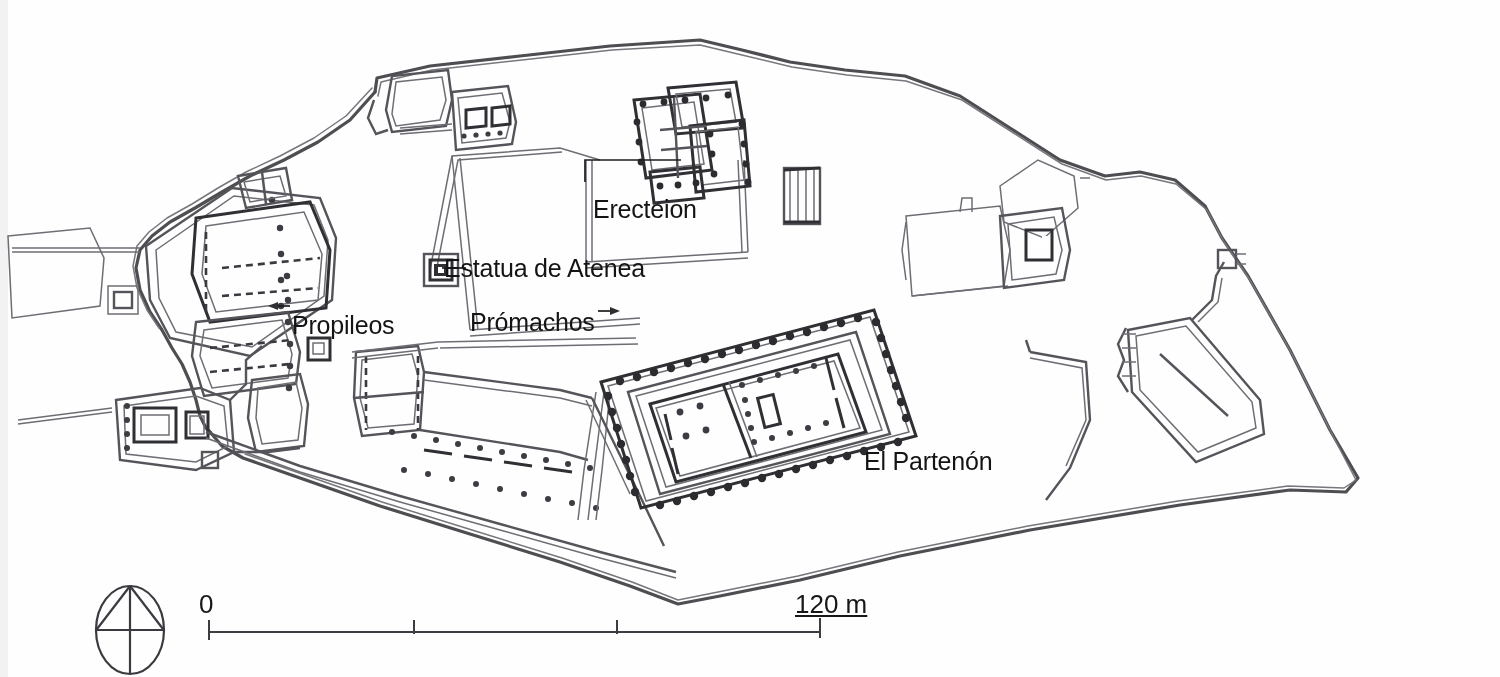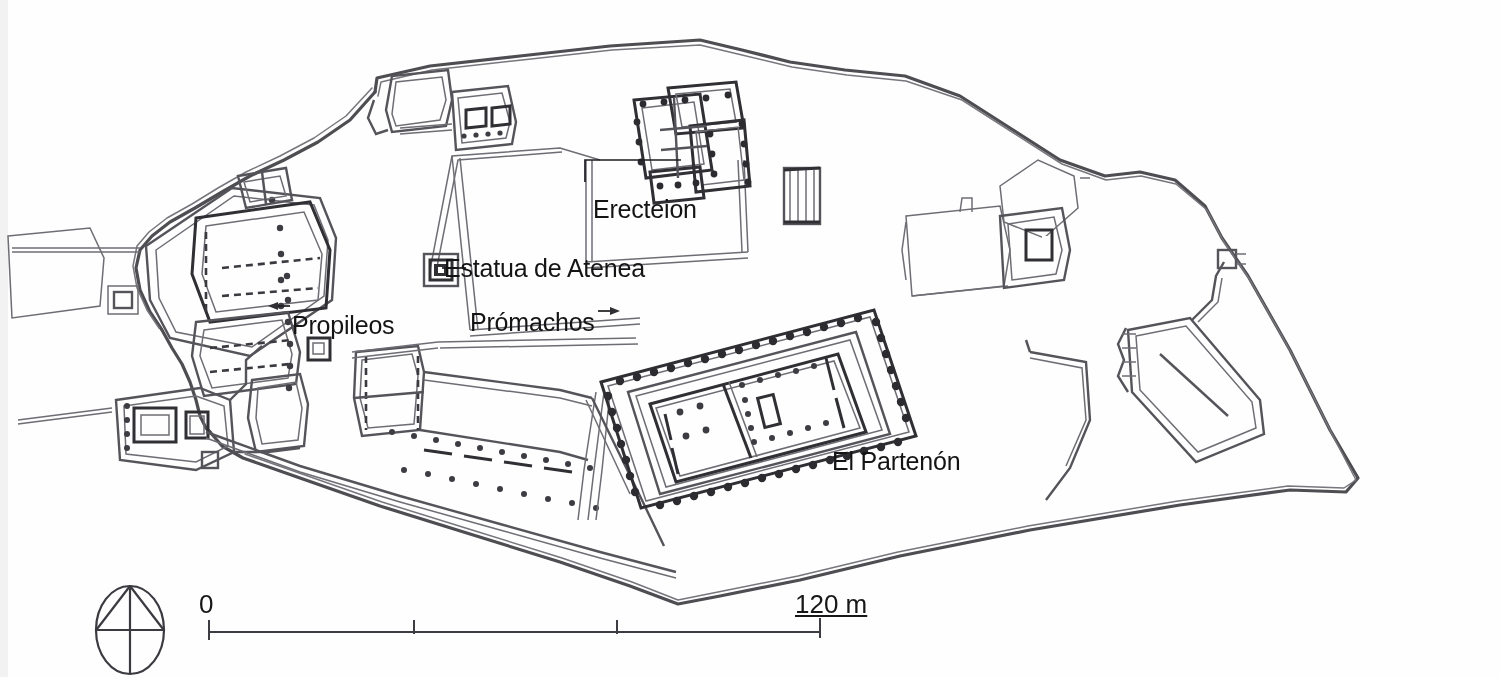--- a/index.html
+++ b/index.html
@@ -458,19 +458,19 @@
   </svg>
 
   <div class="map-label" style="left:593px; top:196px;">Erecteion</div>
 
   <div class="map-label" style="left:444px; top:255px;">Estatua de Atenea</div>
 
   <div class="map-label" style="left:470px; top:293px;margin-top:16px;">Prómachos</div>
 
   <div class="map-label" style="left:292px; top:296px;margin-top:16px;">Propileos</div>
 
-  <div class="map-label" style="left:832px; top:448px;">El Partenón</div>
+  <div class="map-label" style="left:864px; top:448px;">El Partenón</div>
 
   <div class="scale-label" style="left:199px; top:589px;">0</div>
 
   <div class="scale-label" style="left:795px; top:589px;text-decoration:underline;">120 m</div>
 
 </div>
 
 </body></html>

